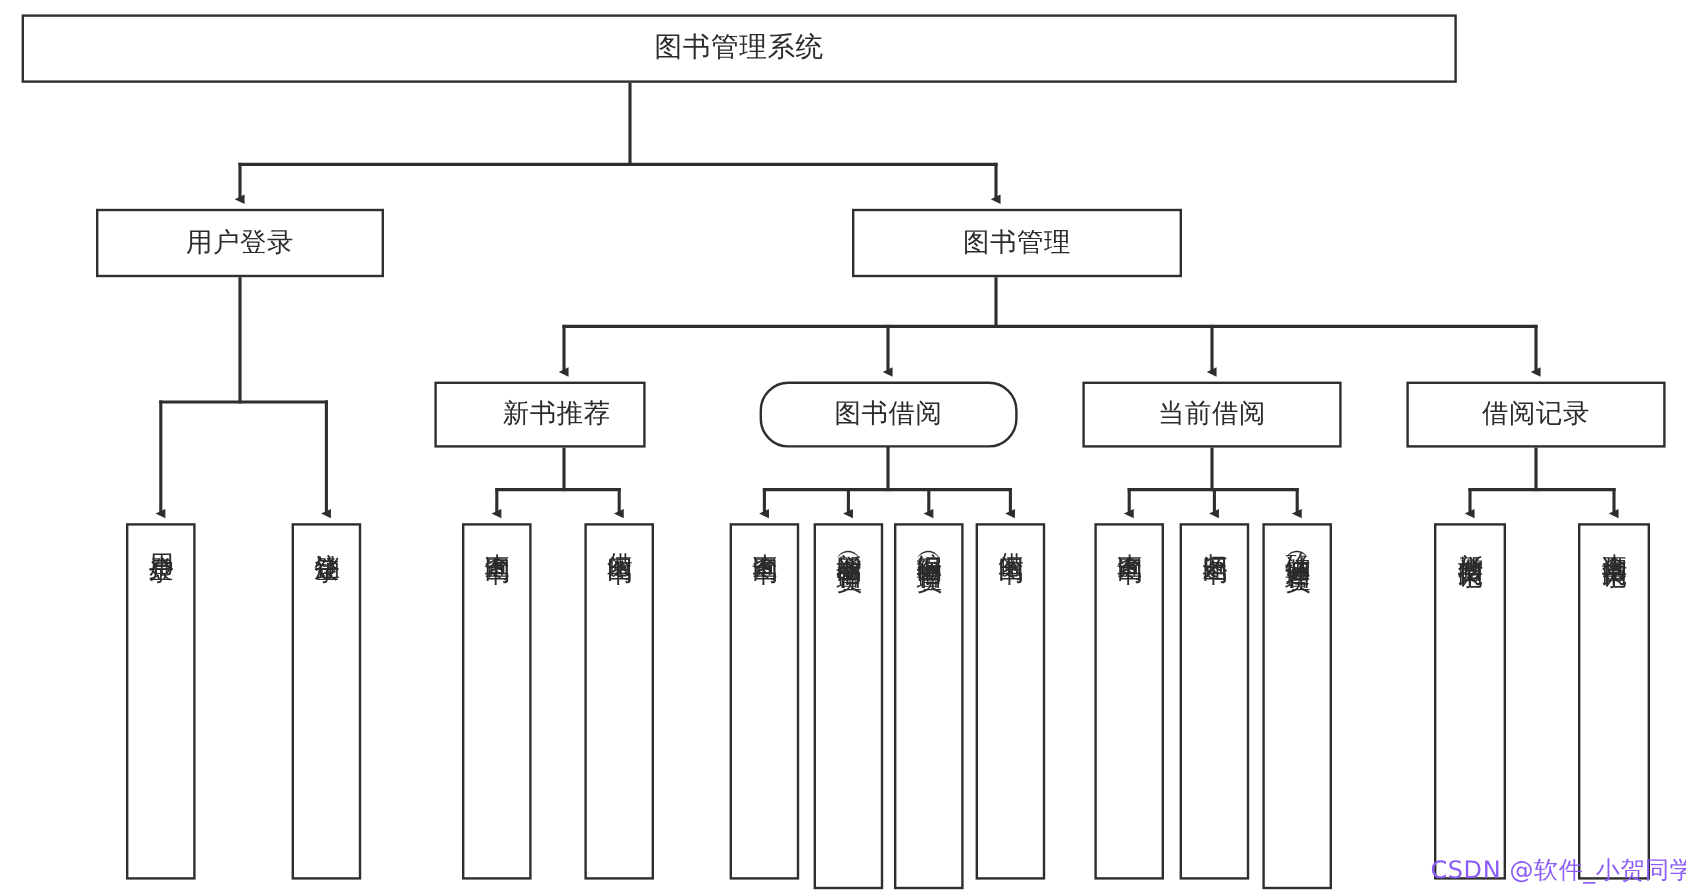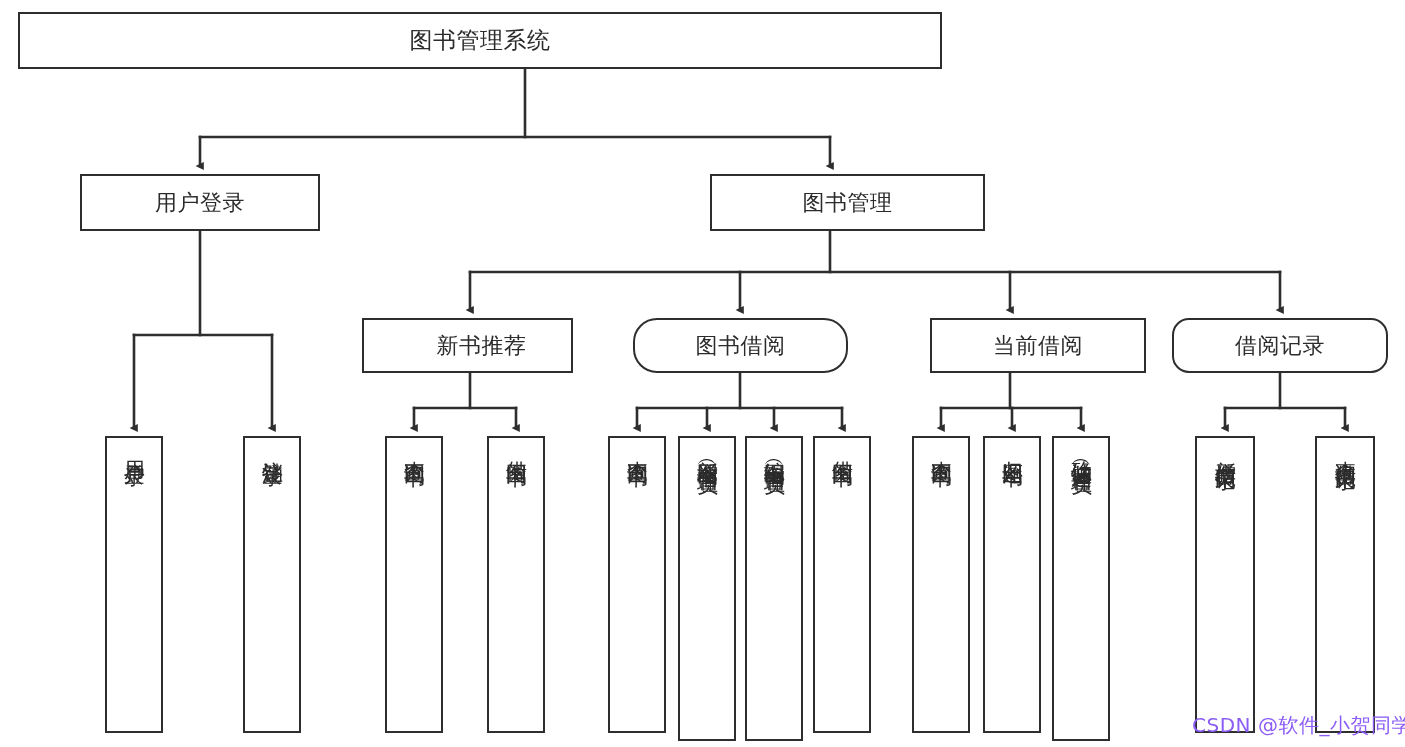--- a/index.html
+++ b/index.html
@@ -121,41 +121,41 @@
       <path d="M1012,408 L1012,428" marker-end="url(#arrowhead)"></path>
       <path d="M1081,408 L1081,428" marker-end="url(#arrowhead)"></path>
 
       <path d="M1280,373 L1280,408"></path>
       <path d="M1225,408 L1345,408"></path>
       <path d="M1225,408 L1225,428" marker-end="url(#arrowhead)"></path>
       <path d="M1345,408 L1345,428" marker-end="url(#arrowhead)"></path>
     </g>
   </svg>
 
-  <div class="node level-0" style="left: 18px; top: 12px; width: 924px; height: 57px;">
+  <div class="node level-0" style="left: 18px; top: 12px; width: 1196px; height: 57px;">
     <span class="node-label">图书管理系统</span>
   </div>
 
   <div class="node level-1" style="left: 80px; top: 174px; width: 240px; height: 57px;">
     <span class="node-label">用户登录</span>
   </div>
   <div class="node level-1" style="left: 710px; top: 174px; width: 275px; height: 57px;">
     <span class="node-label">图书管理</span>
   </div>
 
-  <div class="node level-2" style="left: 362px; top: 318px; width: 211px; height: 55px; padding-left: 28px;">
+  <div class="node level-2" style="left: 362px; top: 318px; width: 176px; height: 55px; padding-left: 28px;">
     <span class="node-label">新书推荐</span>
   </div>
   <div class="node level-2" style="left: 633px; top: 318px; width: 215px; height: 55px; border-radius: 24px;">
     <span class="node-label">图书借阅</span>
   </div>
-  <div class="node level-2" style="left: 902px; top: 318px; width: 216px; height: 55px; margin-left: 28px;">
+  <div class="node level-2" style="left: 902px; top: 318px; width: 216px; height: 55px;">
     <span class="node-label">当前借阅</span>
   </div>
-  <div class="node level-2" style="left: 1172px; top: 318px; width: 216px; height: 55px; border-radius: 17px;">
+  <div class="node level-2" style="left: 1172px; top: 318px; width: 216px; height: 55px;">
     <span class="node-label">借阅记录</span>
   </div>
 
   <div class="node vertical level-3" style="left: 105px; top: 436px; width: 58px; height: 297px;">
     <span class="node-label">用户登录</span>
   </div>
   <div class="node vertical level-3" style="left: 243px; top: 436px; width: 58px; height: 297px;">
     <span class="node-label">注销登录</span>
   </div>
   <div class="node vertical level-3" style="left: 385px; top: 436px; width: 58px; height: 297px;">

